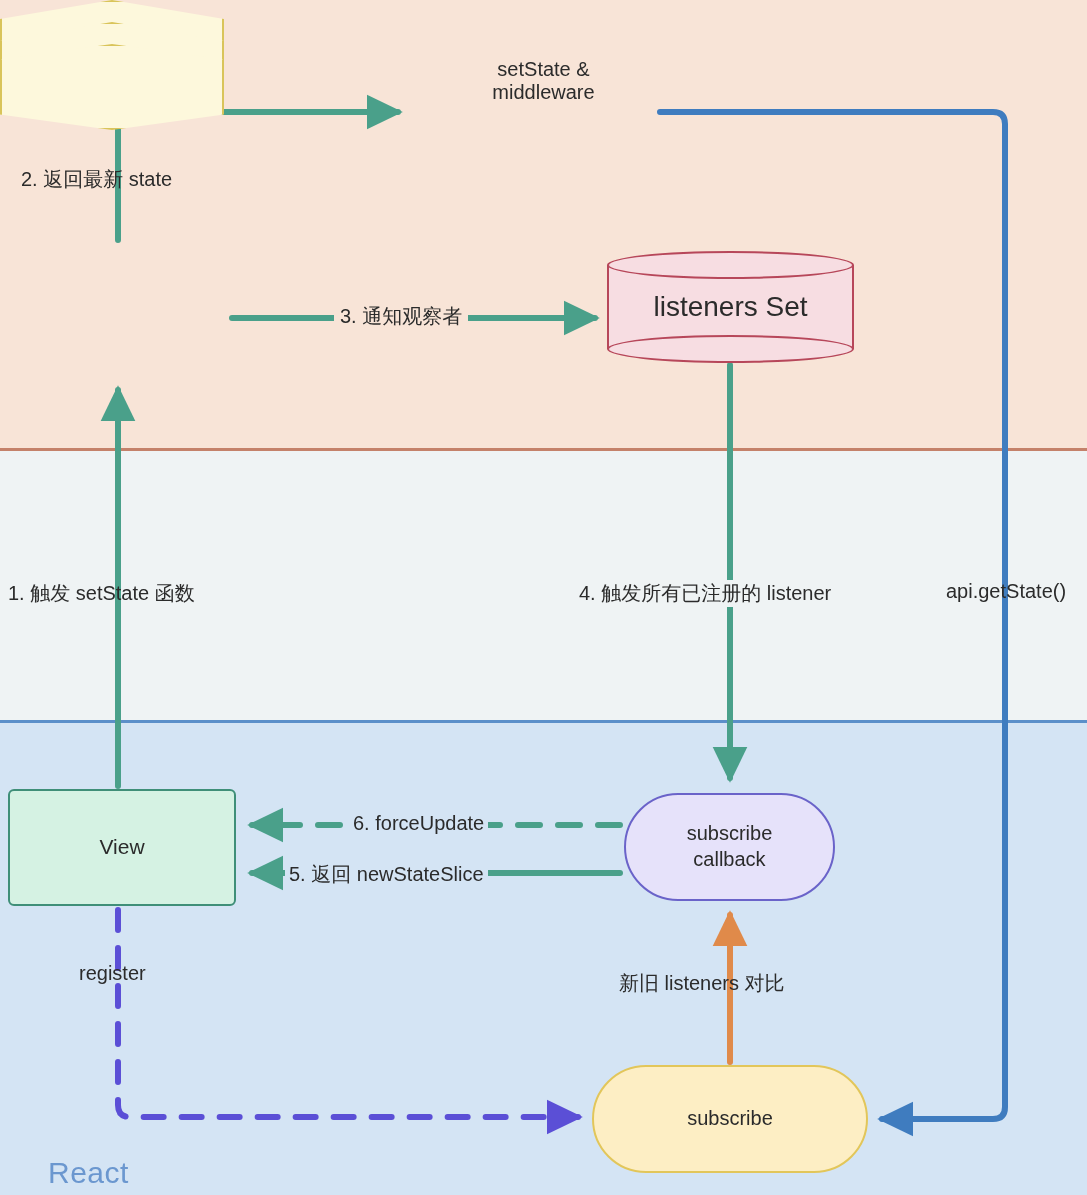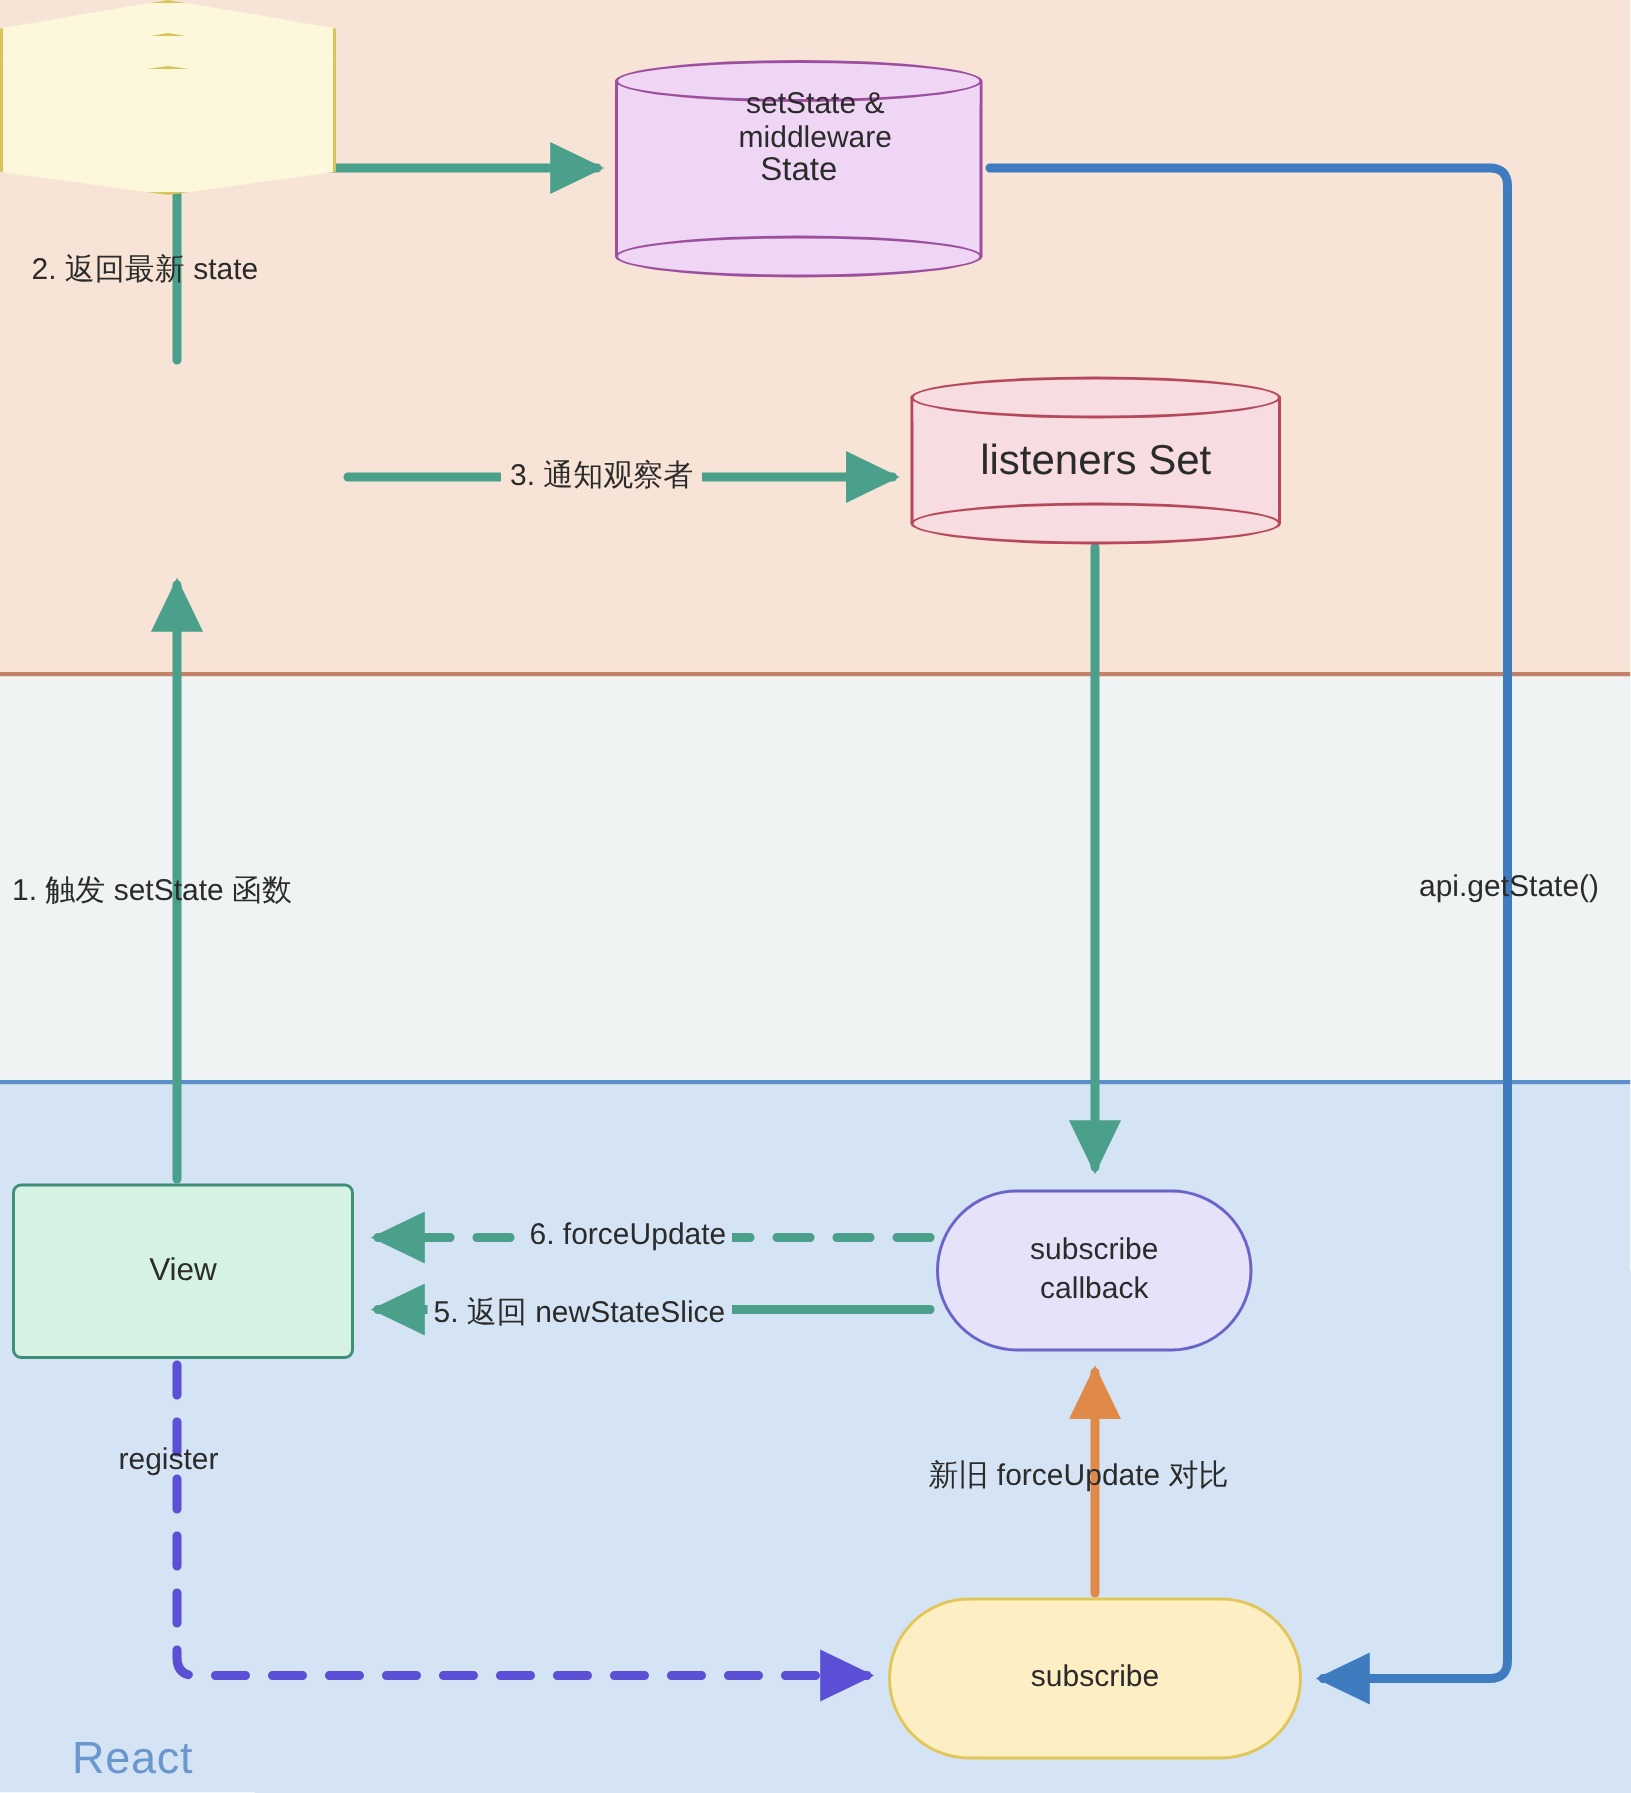--- a/index.html
+++ b/index.html
@@ -201,27 +201,20 @@
 
     <path d="M620,873 L252,873" fill="none" stroke="#4aa08a" stroke-width="6" stroke-linecap="round" marker-end="url(#ah-green)"></path>
 
     <path d="M660,112 L993,112 Q1005,112 1005,124 L1005,1107 Q1005,1119 993,1119 L882,1119" fill="none" stroke="#3f7cbf" stroke-width="6" stroke-linecap="round" stroke-linejoin="round" marker-end="url(#ah-blue)"></path>
 
     <path d="M730,1062 L730,915" fill="none" stroke="#e08a4a" stroke-width="6" stroke-linecap="round" marker-end="url(#ah-orange)"></path>
 
     <path d="M118,910 L118,1105 Q118,1117 130,1117 L578,1117" fill="none" stroke="#5b4fd6" stroke-width="6" stroke-linecap="round" stroke-linejoin="round" stroke-dasharray="20 18" marker-end="url(#ah-purple)"></path>
   </svg>
 
-  <div class="cyl" id="node-state">
-    <div class="body"></div>
-    <div class="bottom"></div>
-    <div class="cap-cover"></div>
-    <div class="top"></div>
-    <div class="label">State</div>
-  </div>
 
   <div class="cyl" id="node-listeners">
     <div class="body"></div>
     <div class="bottom"></div>
     <div class="cap-cover"></div>
     <div class="top"></div>
     <div class="label">listeners Set</div>
   </div>
 
   <div id="node-setstate">
@@ -245,20 +238,21 @@
     </div>
   </div>
 
   <div class="node stadium" id="node-selector">
     <span>subscribe</span>
   </div>
 
   <div class="edge-label" id="lbl-2">2. 返回最新 state</div>
   <div class="edge-label" id="lbl-3">3. 通知观察者</div>
   <div class="edge-label" id="lbl-1">1. 触发 setState 函数</div>
+  <div class="edge-label" id="lbl-4">4. 触发所有已注册的 listener</div>
   <div class="edge-label" id="lbl-api">api.getState()</div>
   <div class="edge-label" id="lbl-6">6. forceUpdate</div>
   <div class="edge-label" id="lbl-5">5. 返回 newStateSlice</div>
   <div class="edge-label" id="lbl-register">register</div>
-  <div class="edge-label" id="lbl-compare">新旧 forceUpdate 对比</div>
+  <div class="edge-label" id="lbl-compare">新旧 listeners 对比</div>
 
 
 </div>
 
 </body></html>

